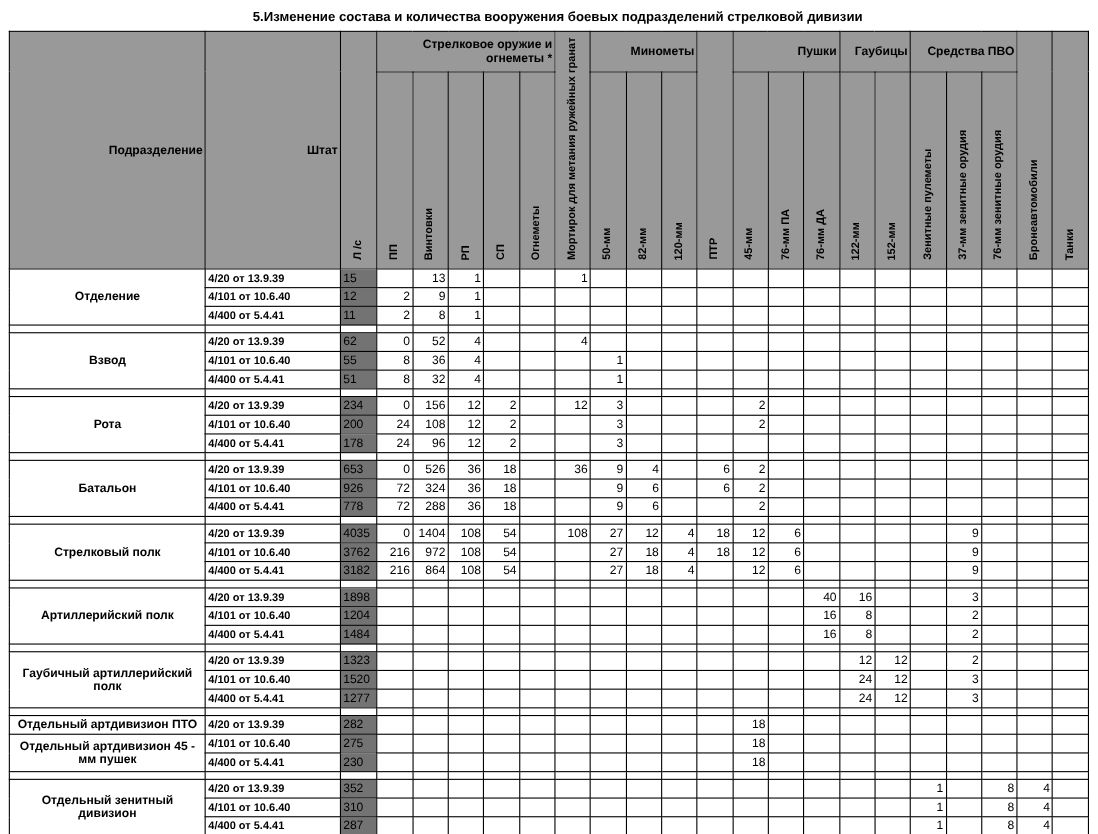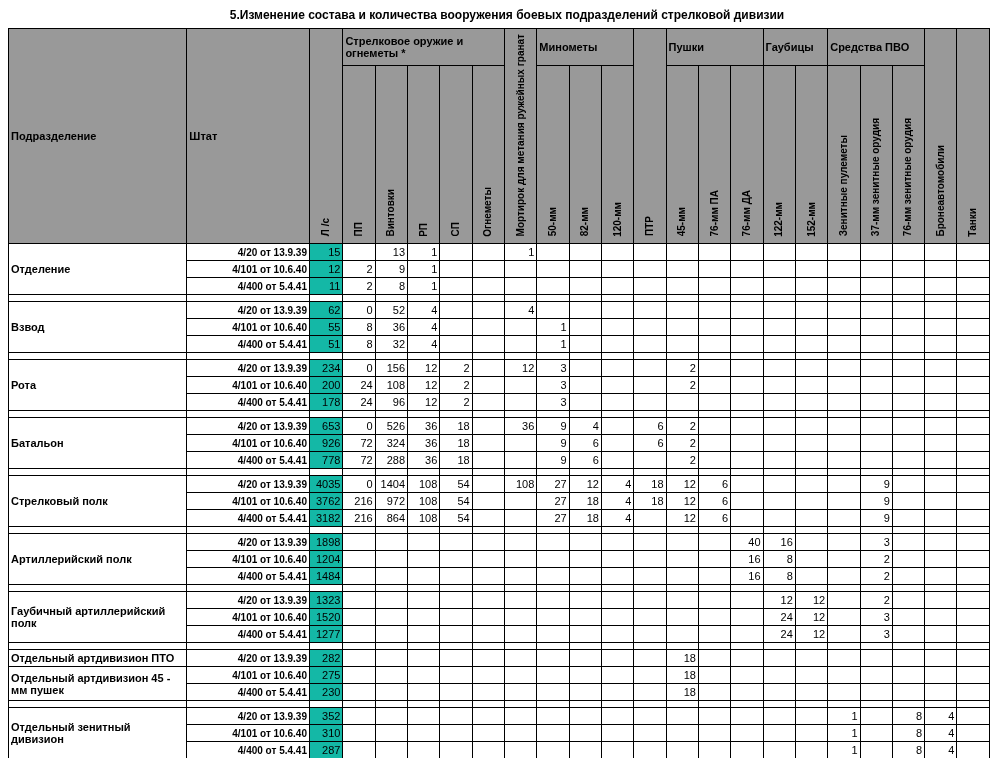--- a/index.html
+++ b/index.html
@@ -24,51 +24,51 @@
   th, td {
     border: 1px solid #000;
     padding: 1px 2px;
     overflow: hidden;
     white-space: nowrap;
     height: 14px;
   }
   th {
     background: #999;
     font-weight: bold;
-    text-align: left;
+    text-align: right;
   }
   .hdr-top th {
     font-weight: bold;
   }
   .vert {
     text-align: center;
     vertical-align: bottom;
   }
   .vert span {
     writing-mode: vertical-rl;
     transform: rotate(180deg);
     display: inline-block;
     font-size: 10px;
     line-height: 1;
     padding: 4px 0;
   }
   td.unit {
     font-weight: bold;
-    text-align: left;
+    text-align: center;
     white-space: normal;
     line-height: 1.1;
   }
   td.shtat {
     font-weight: bold;
-    text-align: right;
+    text-align: left;
     font-size: 10px;
   }
   td.ls {
-    background: #14b8a6;
-    text-align: right;
+    background: #737373;
+    text-align: left;
   }
   td.num {
     text-align: right;
   }
   tr.sep td {
     height: 6px;
     padding:0;
   }
   col.c-unit { width: 160px; }
   col.c-shtat{ width: 110px; }

